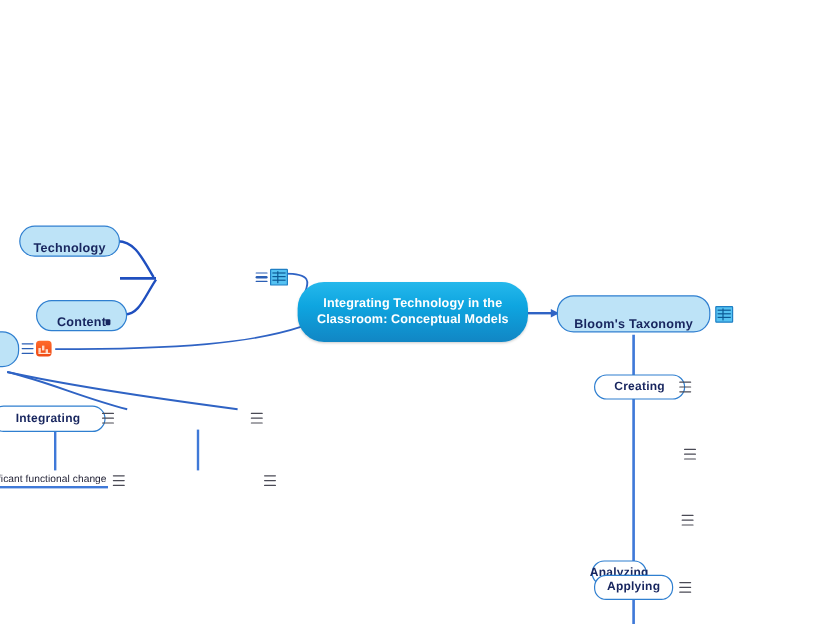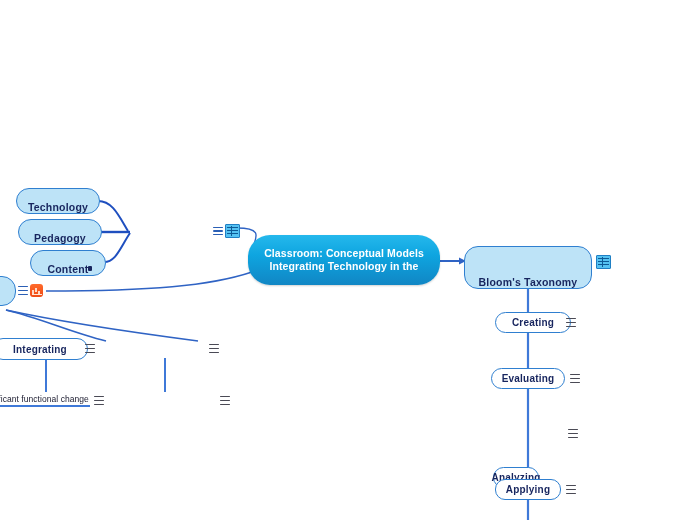--- a/index.html
+++ b/index.html
@@ -192,40 +192,37 @@
     <path d="M528,279 L528,520" fill="none" stroke="#3f79d8" stroke-width="2.2"></path>
 
     <path d="M6,310 C40,318 70,332 106,341" fill="none" stroke="#2f63c4" stroke-width="1.6"></path>
     <path d="M6,310 C70,324 160,336 198,341" fill="none" stroke="#2f63c4" stroke-width="1.6"></path>
 
     <path d="M46,358 L46,392" fill="none" stroke="#3f79d8" stroke-width="2"></path>
     <path d="M165,358 L165,392" fill="none" stroke="#3f79d8" stroke-width="2"></path>
   </svg>
 
   <div class="node root-node" style="left:248px; top:235px; width:192px; height:50px;">
+    <span>Integrating Technology in the</span>
     <span>Classroom: Conceptual Models</span>
-    <span>Integrating Technology in the</span>
   </div>
 
   <div class="icon-row" style="left:213px; top:224px;">
     <span class="ic-hamburger">
         <i></i>
         <i></i>
         <i></i>
       </span>
     <span class="ic-doc"></span>
   </div>
 
   <div class="node pill-filled" style="left:16px; top:188px; width:84px; height:26px;">
     <span>Technology</span>
   </div>
 
-  <div class="node pill-filled" style="left:18px; top:219px; width:84px; height:26px;">
-    <span>Pedagogy</span>
-  </div>
 
   <div class="node pill-filled" style="left:30px; top:250px; width:76px; height:26px;">
     <span>Content</span>
   </div>
   <span class="collapse-stub" style="left:88px; top:266px;"></span>
 
   <div class="node pill-filled" style="left:-26px; top:276px; width:42px; height:30px;">
     <span></span>
   </div>
   <div class="icon-row" style="left:18px; top:284px;">
@@ -268,41 +265,38 @@
   </div>
 
   <div class="icon-row" style="left:220px; top:396px;">
     <span class="ic-hamburger gray">
         <i></i>
         <i></i>
         <i></i>
       </span>
   </div>
 
-  <div class="node pill-filled" style="left:464px; top:246px; width:128px; height:43px;">
+  <div class="node pill-filled" style="left:464px; top:246px; width:128px; height:31px;">
     <span>Bloom's Taxonomy</span>
   </div>
   <div class="icon-row" style="left:596px; top:255px;">
     <span class="ic-doc"></span>
   </div>
 
   <div class="node pill-white" style="left:495px; top:312px; width:76px; height:21px;">
     <span>Creating</span>
   </div>
   <div class="icon-row" style="left:566px; top:318px;">
     <span class="ic-hamburger gray">
         <i></i>
         <i></i>
         <i></i>
       </span>
   </div>
 
-  <div class="node pill-white" style="left:491px; top:368px; width:74px; height:21px;">
-    <span>Evaluating</span>
-  </div>
   <div class="icon-row" style="left:570px; top:374px;">
     <span class="ic-hamburger gray">
         <i></i>
         <i></i>
         <i></i>
       </span>
   </div>
 
   <div class="node pill-white" style="left:493px; top:439px; width:46px; height:21px;margin-top:28px;">
     <span>Analyzing</span>

